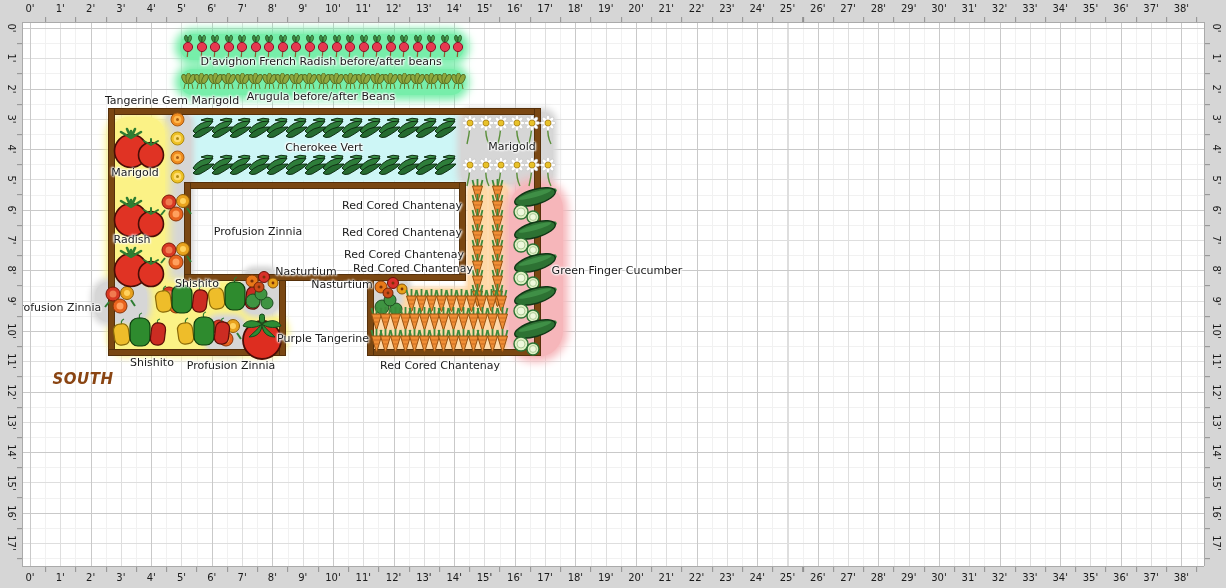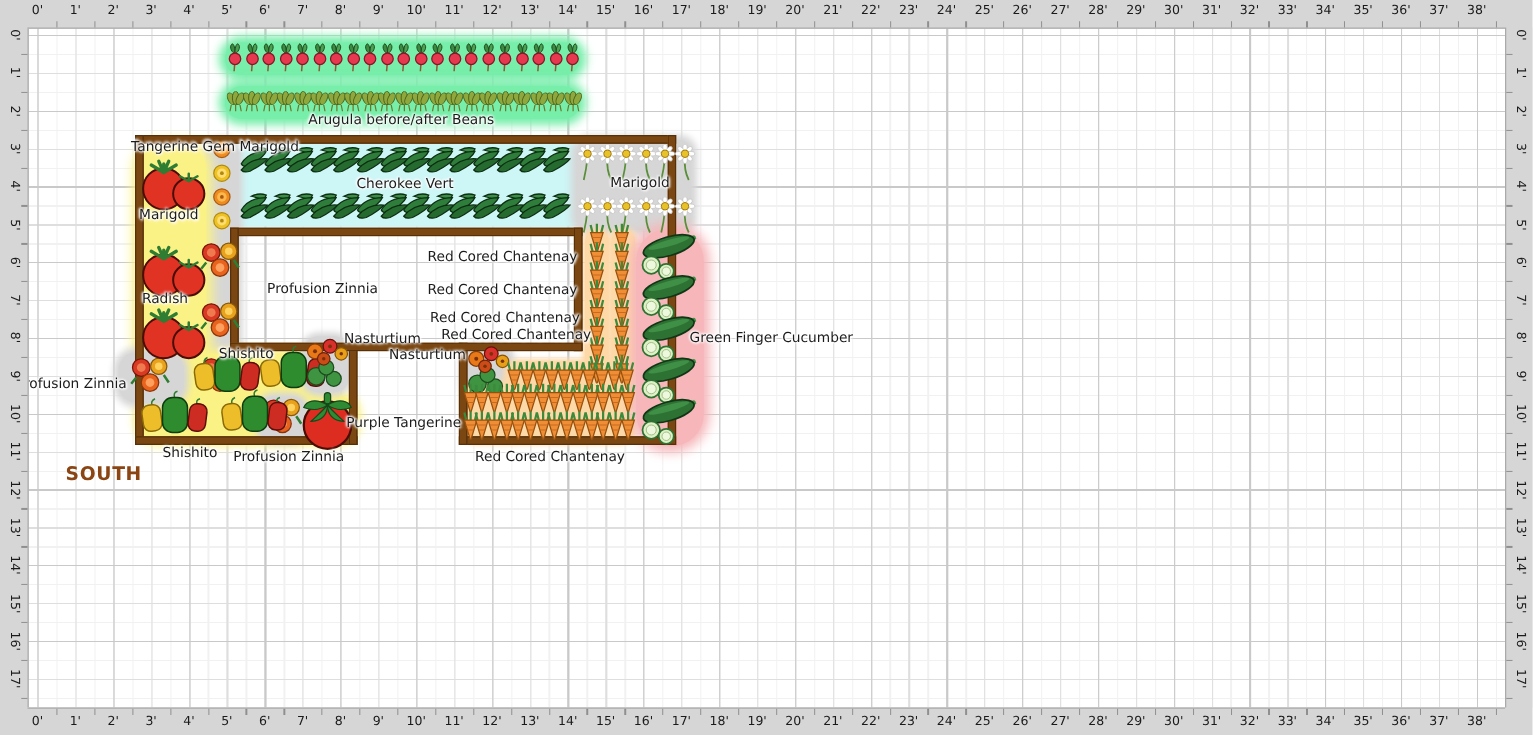--- a/index.html
+++ b/index.html
@@ -33,21 +33,21 @@
       repeating-linear-gradient(to bottom,#f1f1f1 0 1px,transparent 1px 15.15px);
     background-position:8px 6px;}
   .glow{position:absolute;z-index:10;}
   .bedseg{position:absolute;z-index:20;background:#7a4712;box-shadow:inset 0 0 0 1px #55300a;}
   .plant{position:absolute;z-index:30;}
   .plant svg{display:block;}
   .plant-label{position:absolute;z-index:50;font-size:11px;color:#1b1b1b;white-space:nowrap;
      transform:translate(-50%,-50%);
      text-shadow:0 0 2px #fff,0 0 2px #fff,0 0 3px #fff,1px 1px 2px #fff,-1px -1px 2px #fff;}
   .south-label{position:absolute;z-index:50;font-size:15px;font-weight:bold;color:#8a4513;
-     white-space:nowrap;transform:translate(-50%,-50%);letter-spacing:.5px;}
+     white-space:nowrap;transform:translate(-50%,-50%);letter-spacing:.5px;font-style:italic;}
 </style>
 </head>
 <body>
 
 <div class="window">
   <div class="canvas" id="canvas">
       <div class="glow" style="left: 158px; top: 12px; width: 284px; height: 26px; background: rgb(119, 238, 170); border-radius: 13px; box-shadow: rgb(119, 238, 170) 0px 0px 8px 5px;"></div>
       <div class="glow" style="left: 158px; top: 47px; width: 284px; height: 26px; background: rgb(119, 238, 170); border-radius: 13px; box-shadow: rgb(119, 238, 170) 0px 0px 8px 5px;"></div>
       <div class="glow" style="left: 169px; top: 94px; width: 270px; height: 64px; background: rgb(205, 246, 246); border-radius: 6px; box-shadow: rgb(205, 246, 246) 0px 0px 3px 2px;"></div>
       <div class="glow" style="left: 439px; top: 90px; width: 92px; height: 72px; background: rgb(214, 214, 214); border-radius: 10px; box-shadow: rgb(214, 214, 214) 0px 0px 6px 4px;"></div>
@@ -1517,22 +1517,23 @@
         <svg width="50" height="40" viewBox="0 0 50 40" xmlns="http://www.w3.org/2000/svg">
           <path d="M44 6 q4 -4 5 1 q-3 3 -5 -1" fill="#3f8f46"></path>
      <ellipse cx="27" cy="13" rx="21" ry="7.5" transform="rotate(-16 27 13)" fill="#2d7233" stroke="#113616" stroke-width="1.4"></ellipse>
      <ellipse cx="27" cy="10.5" rx="17" ry="2.6" transform="rotate(-16 27 10.5)" fill="#3f8f46"></ellipse>
      <circle cx="13" cy="28" r="7" fill="#dff0c4" stroke="#2d7233" stroke-width="1.4"></circle>
      <circle cx="13" cy="28" r="4" fill="#eef8dc" stroke="#9fc08a" stroke-width="0.8"></circle>
      <circle cx="25" cy="33" r="6" fill="#dff0c4" stroke="#2d7233" stroke-width="1.4"></circle>
      <circle cx="25" cy="33" r="3.4" fill="#eef8dc" stroke="#9fc08a" stroke-width="0.8"></circle>
         </svg>
       </div>
+      <div class="plant-label" style="left: 299px; top: 39px;">D'avighon French Radish before/after beans</div>
       <div class="plant-label" style="left: 299px; top: 74px;">Arugula before/after Beans</div>
-      <div class="plant-label" style="left: 150px; top: 95px;">Tangerine Gem Marigold</div>
+      <div class="plant-label" style="left: 150px; top: 78px;">Tangerine Gem Marigold</div>
       <div class="plant-label" style="left: 302px; top: 125px;">Cherokee Vert</div>
       <div class="plant-label" style="left: 490px; top: 124px;">Marigold</div>
       <div class="plant-label" style="left: 113px; top: 150px;">Marigold</div>
       <div class="plant-label" style="left: 110px; top: 217px;">Radish</div>
       <div class="plant-label" style="left: 236px; top: 209px;">Profusion Zinnia</div>
       <div class="plant-label" style="left: 380px; top: 183px;">Red Cored Chantenay</div>
       <div class="plant-label" style="left: 380px; top: 210px;">Red Cored Chantenay</div>
       <div class="plant-label" style="left: 382px; top: 232px;">Red Cored Chantenay</div>
       <div class="plant-label" style="left: 391px; top: 246px;">Red Cored Chantenay</div>
       <div class="plant-label" style="left: 284px; top: 249px;">Nasturtium</div>

